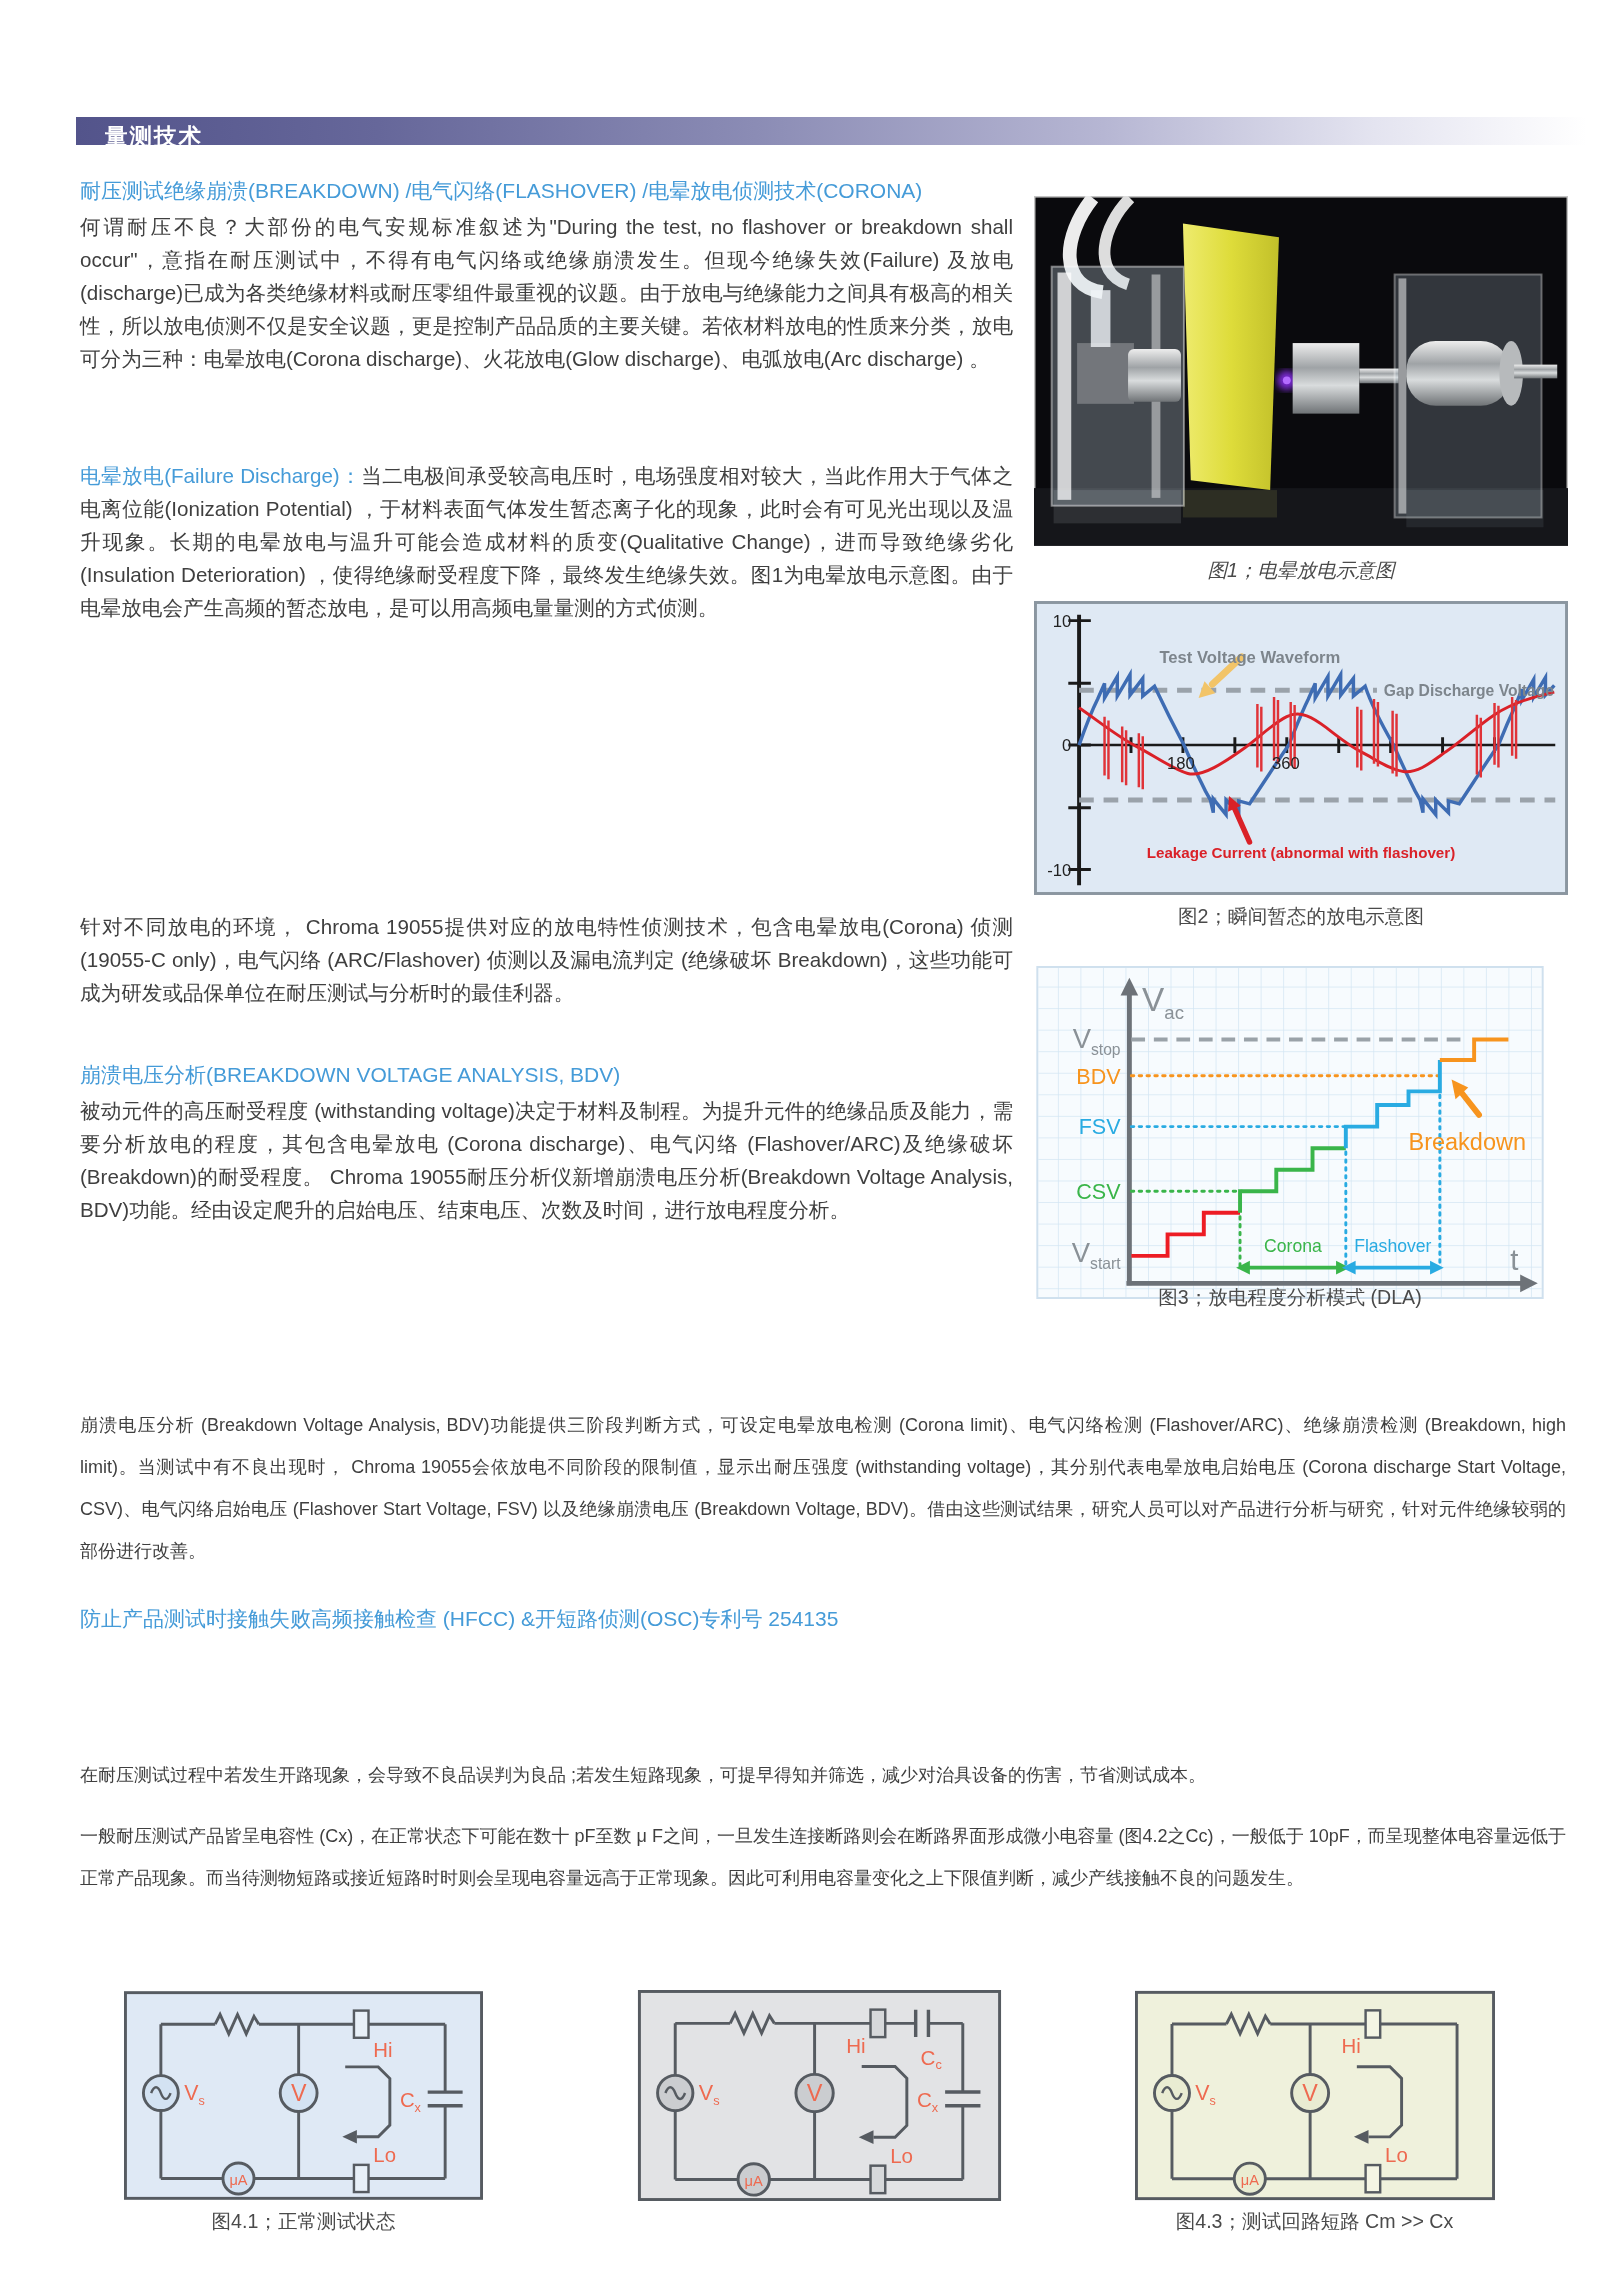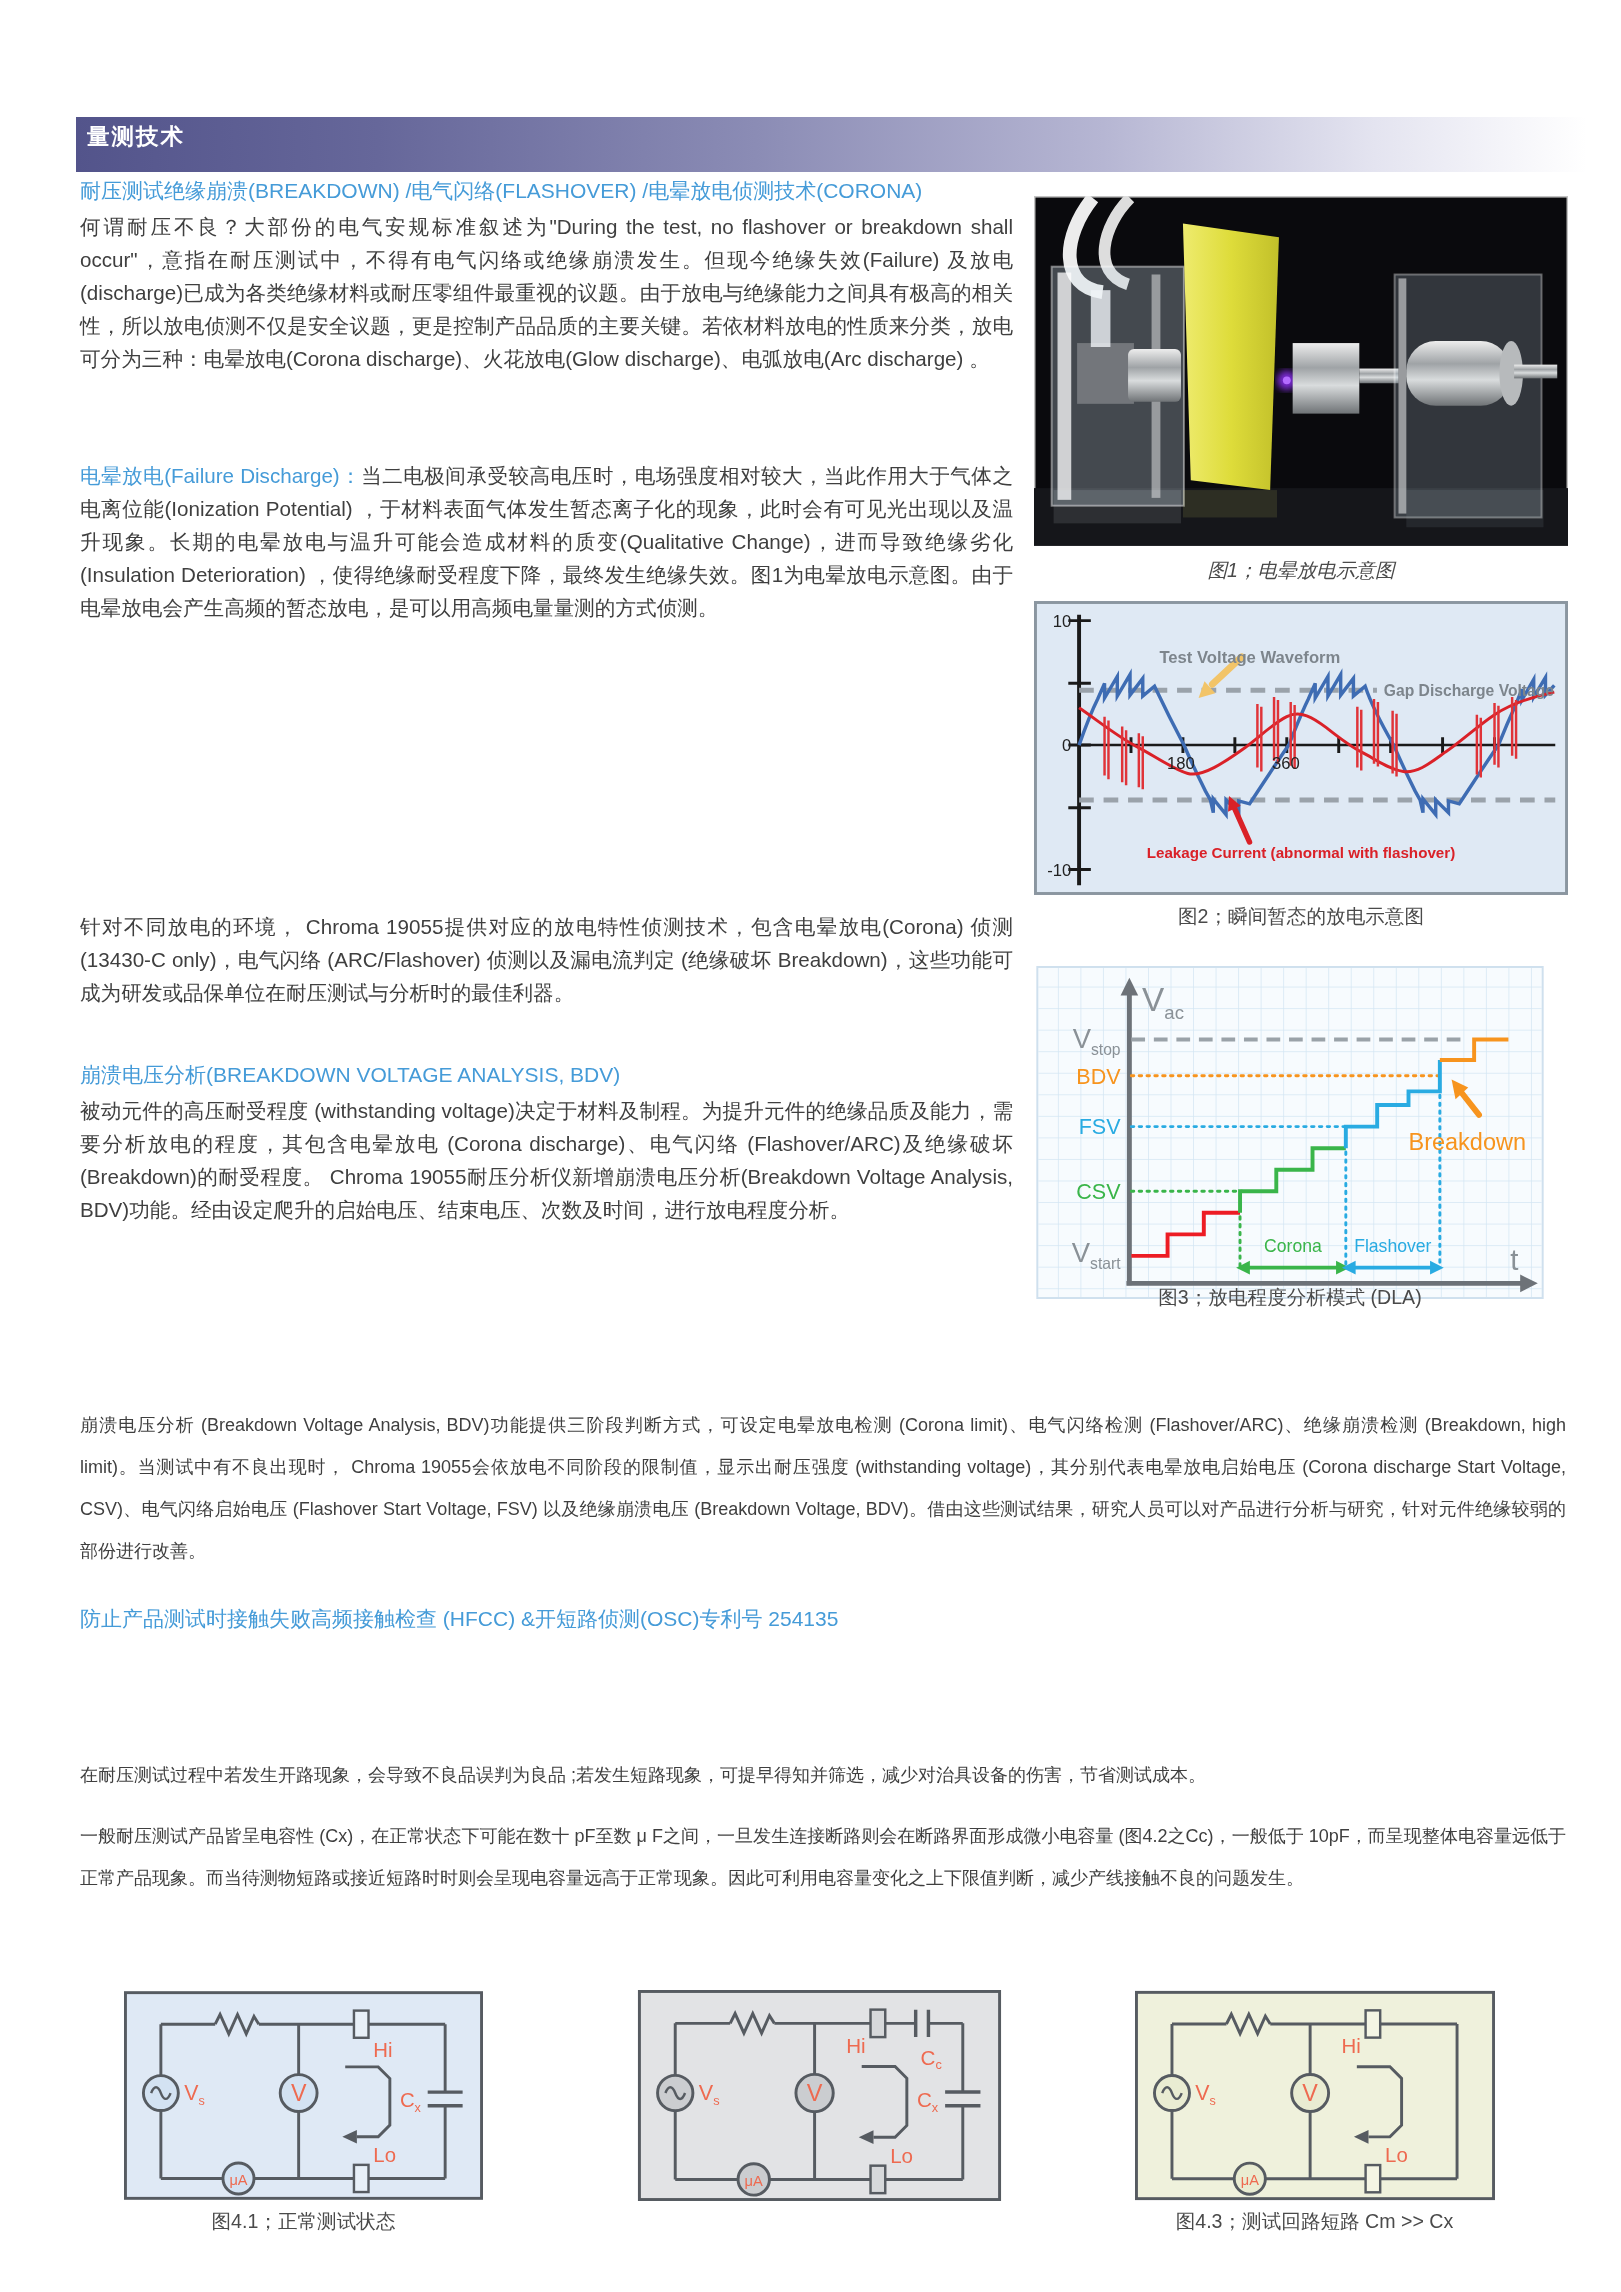--- a/index.html
+++ b/index.html
@@ -1,21 +1,21 @@
 <!DOCTYPE html>
 <html><head>
 <meta charset="utf-8">
 <style>
   html,body{margin:0;padding:0;background:#ffffff;}
   #page{position:relative;width:1621px;height:2293px;background:#ffffff;overflow:hidden;
         font-family:"Liberation Sans", sans-serif;}
   .abs{position:absolute;}
-  .header-bar{left:76px;top:117px;width:1511px;height:55px;
+  .header-bar{left:76px;top:117px;width:1511px;height:28px;
     background:linear-gradient(90deg,#53548b 0%,#66679a 20%,#8b8cb5 45%,#b6b6d3 68%,#e4e4f0 86%,#ffffff 100%);
-    color:#ffffff;font-size:22.5px;font-weight:bold;line-height:39px;padding-left:11px;box-sizing:border-box;
+    color:#ffffff;font-size:22.5px;font-weight:bold;line-height:39px;padding-left:29px;box-sizing:border-box;
     letter-spacing:2px;}
   .h-blue{font-size:21px;color:#459bd8;}
   .body-text{font-size:20.6px;line-height:33px;color:#3f3f3f;text-align:justify;}
   .body-wide{font-size:18px;line-height:42px;color:#3f3f3f;text-align:justify;}
   .lead{color:#459bd8;}
   .caption{font-size:19.6px;color:#4a4a4a;text-align:center;}
   .fig{line-height:0;}
   svg text{font-family:"Liberation Sans", sans-serif;}
 </style>
 </head>
@@ -26,21 +26,21 @@
   <div class="abs header-bar">
     <span>量测技术</span>
   </div>
 
   <div class="abs h-blue" style="left:80px;top:177px;width:970px;">耐压测试绝缘崩溃(BREAKDOWN) /电气闪络(FLASHOVER) /电晕放电侦测技术(CORONA)</div>
   <div class="abs body-text" style="left:80px;top:210px;width:933px;">何谓耐压不良？大部份的电气安规标准叙述为"During the test, no flashover or breakdown shall occur"，意指在耐压测试中，不得有电气闪络或绝缘崩溃发生。但现今绝缘失效(Failure) 及放电(discharge)已成为各类绝缘材料或耐压零组件最重视的议题。由于放电与绝缘能力之间具有极高的相关性，所以放电侦测不仅是安全议题，更是控制产品品质的主要关键。若依材料放电的性质来分类，放电可分为三种：电晕放电(Corona discharge)、火花放电(Glow discharge)、电弧放电(Arc discharge) 。</div>
 
   <div class="abs body-text" style="left:80px;top:459px;width:933px;"><span class="lead">电晕放电(Failure Discharge)：</span><span>当二电极间承受较高电压时，电场强度相对较大，当此作用大于气体之电离位能(Ionization Potential) ，于材料表面气体发生暂态离子化的现象，此时会有可见光出现以及温升现象。长期的电晕放电与温升可能会造成材料的质变(Qualitative Change)，进而导致绝缘劣化 (Insulation Deterioration) ，使得绝缘耐受程度下降，最终发生绝缘失效。图1为电晕放电示意图。由于电晕放电会产生高频的暂态放电，是可以用高频电量量测的方式侦测。</span></div>
 
 
-  <div class="abs body-text" style="left:80px;top:910px;width:933px;">针对不同放电的环境， Chroma 19055提供对应的放电特性侦测技术，包含电晕放电(Corona) 侦测 (13430-C only)，电气闪络 (ARC/Flashover) 侦测以及漏电流判定 (绝缘破坏 Breakdown)，这些功能可成为研发或品保单位在耐压测试与分析时的最佳利器。</div>
+  <div class="abs body-text" style="left:80px;top:910px;width:933px;">针对不同放电的环境， Chroma 19055提供对应的放电特性侦测技术，包含电晕放电(Corona) 侦测 (19055-C only)，电气闪络 (ARC/Flashover) 侦测以及漏电流判定 (绝缘破坏 Breakdown)，这些功能可成为研发或品保单位在耐压测试与分析时的最佳利器。</div>
 
   <div class="abs h-blue" style="left:80px;top:1061px;width:970px;">崩溃电压分析(BREAKDOWN VOLTAGE ANALYSIS, BDV)</div>
   <div class="abs body-text" style="left:80px;top:1094px;width:933px;">被动元件的高压耐受程度 (withstanding voltage)决定于材料及制程。为提升元件的绝缘品质及能力，需要分析放电的程度，其包含电晕放电 (Corona discharge)、电气闪络 (Flashover/ARC)及绝缘破坏 (Breakdown)的耐受程度。 Chroma 19055耐压分析仪新增崩溃电压分析(Breakdown Voltage Analysis, BDV)功能。经由设定爬升的启始电压、结束电压、次数及时间，进行放电程度分析。</div>
 
   <div class="abs body-wide" style="left:80px;top:1404px;width:1486px;">崩溃电压分析 (Breakdown Voltage Analysis, BDV)功能提供三阶段判断方式，可设定电晕放电检测 (Corona limit)、电气闪络检测 (Flashover/ARC)、绝缘崩溃检测 (Breakdown, high limit)。当测试中有不良出现时， Chroma 19055会依放电不同阶段的限制值，显示出耐压强度 (withstanding voltage)，其分别代表电晕放电启始电压 (Corona discharge Start Voltage, CSV)、电气闪络启始电压 (Flashover Start Voltage, FSV) 以及绝缘崩溃电压 (Breakdown Voltage, BDV)。借由这些测试结果，研究人员可以对产品进行分析与研究，针对元件绝缘较弱的部份进行改善。</div>
   <div class="abs h-blue" style="left:80px;top:1605px;width:1486px;">防止产品测试时接触失败高频接触检查 (HFCC) &amp;开短路侦测(OSC)专利号 254135</div>
   <div class="abs body-wide" style="left:80px;top:1754px;width:1486px;">在耐压测试过程中若发生开路现象，会导致不良品误判为良品 ;若发生短路现象，可提早得知并筛选，减少对治具设备的伤害，节省测试成本。</div>
   <div class="abs body-wide" style="left:80px;top:1815px;width:1486px;">一般耐压测试产品皆呈电容性 (Cx)，在正常状态下可能在数十 pF至数 μ F之间，一旦发生连接断路则会在断路界面形成微小电容量 (图4.2之Cc)，一般低于 10pF，而呈现整体电容量远低于正常产品现象。而当待测物短路或接近短路时时则会呈现电容量远高于正常现象。因此可利用电容量变化之上下限值判断，减少产线接触不良的问题发生。</div>
 
   <div class="abs fig" style="left:1034px;top:196px;width:534px;height:350px;">

